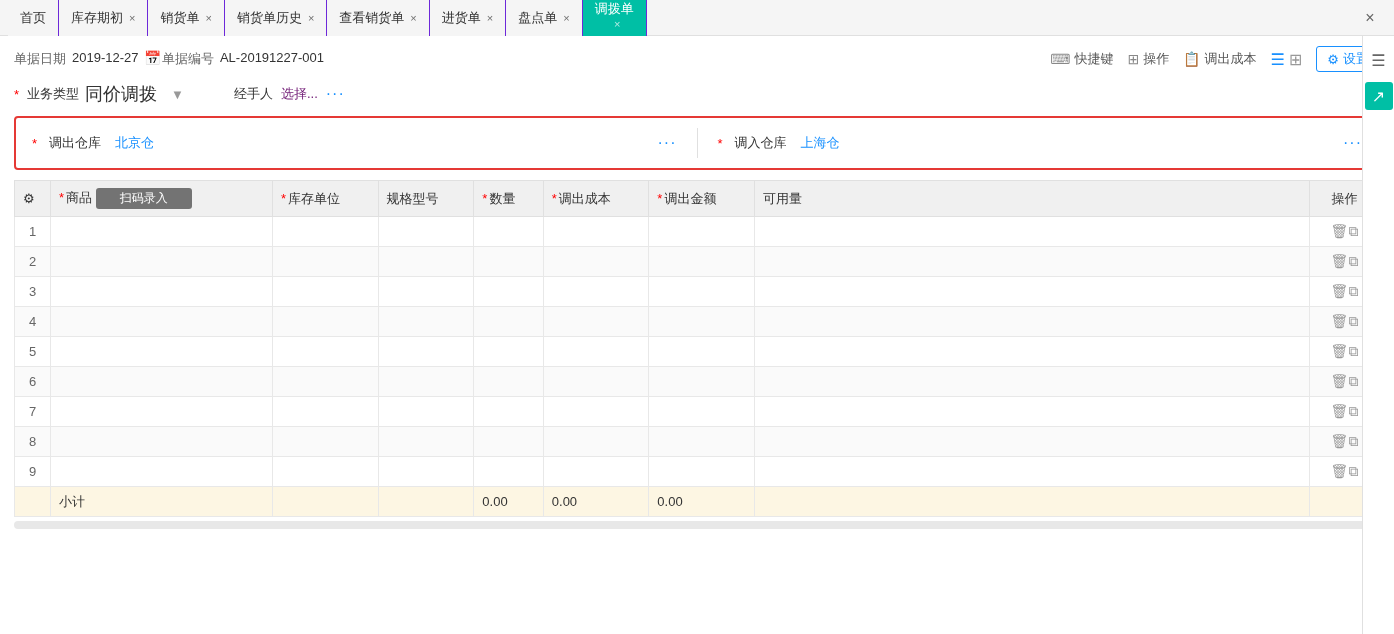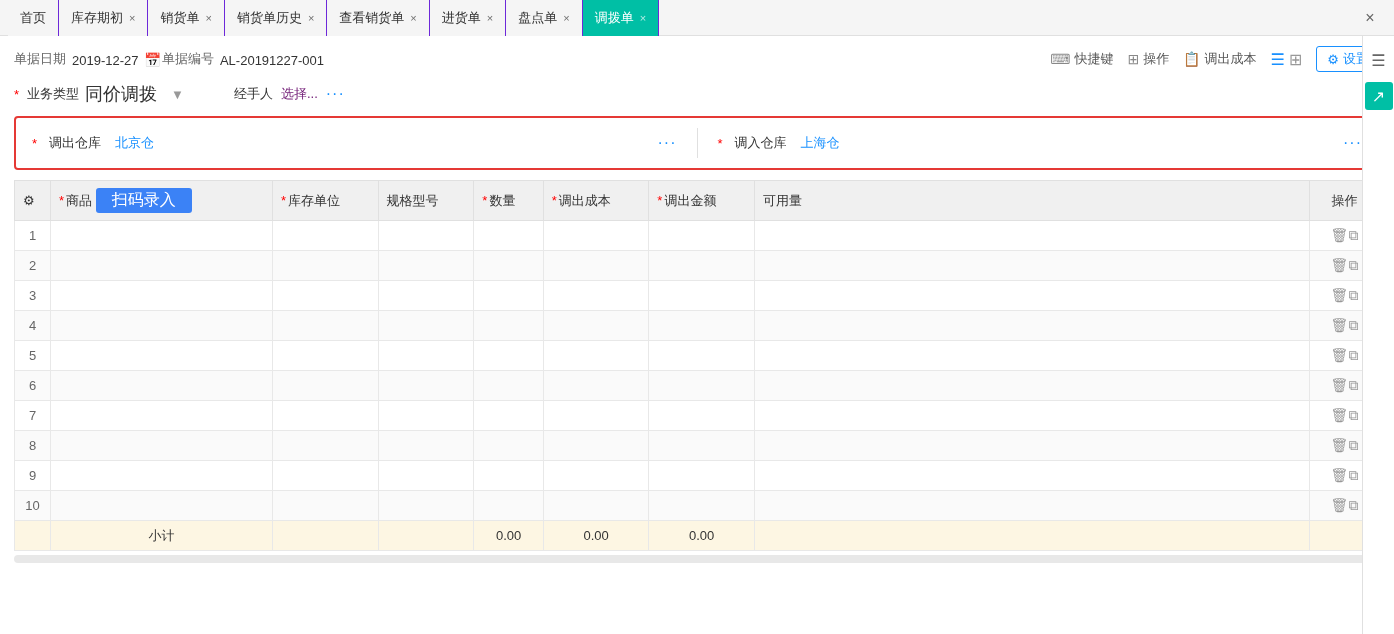--- a/index.html
+++ b/index.html
@@ -22,20 +22,21 @@
       cursor: pointer;
       font-size: 13px;
       color: #333;
       border-right: 1px solid #6d28d9;
       white-space: nowrap;
       background: #f5f5f5;
     }
     .tab-item.active {
       background: #00bfa5;
       color: #fff;
+      flex-direction: column;
     }
     .tab-item .tab-close {
       margin-left: 6px;
       font-size: 11px;
       opacity: 0.7;
       cursor: pointer;
     }
     .tab-item.active .tab-close { color: #fff; }
 
     
@@ -119,21 +120,21 @@
       gap: 4px;
       border: 1px solid #1890ff;
       color: #1890ff;
       padding: 3px 10px;
       border-radius: 3px;
       cursor: pointer;
       font-size: 13px;
     }
     .doc-field {
       display: flex;
-      align-items: flex-end;
+      align-items: flex-start;
       gap: 6px;
       font-size: 13px;
     }
     .doc-label { color: #666; }
     .doc-val { color: #333; }
     .calendar-icon { color: #1890ff; cursor: pointer; font-size: 14px; }
 
     
     .warehouse-box {
       border: 2px solid #e53935;
@@ -171,42 +172,42 @@
       font-weight: normal;
       white-space: nowrap;
     }
     .data-table td {
       border: 1px solid #e8e8e8;
       padding: 5px 8px;
       height: 30px;
       color: #333;
     }
     .data-table tr:nth-child(even) td { background: #fafafa; }
-    .data-table tr:last-child td { background: #fff8e1; text-align: center; }
+    .data-table tr:last-child td { background: #fff8e1; }
     .data-table .row-num {
       text-align: center;
       color: #666;
       width: 36px;
     }
     .data-table .col-action {
       text-align: center;
       width: 70px;
     }
     .data-table .subtotal-row td {
       background: #fdf6e3 !important;
       font-weight: normal;
     }
 
     .scan-btn {
-      background: #3b82f6;
+      background: #737373;
       color: #fff;
       border: none;
       border-radius: 3px;
-      padding: 2px 16px;
-      font-size: 16px;
+      padding: 2px 24px;
+      font-size: 12px;
       cursor: pointer;
       white-space: nowrap;
     }
 
     .th-required { color: red; margin-right: 2px; }
 
     .gear-col {
       width: 36px;
       text-align: center;
     }
@@ -501,31 +502,20 @@
             <td class="row-num">9</td>
             <td></td>
             <td></td>
             <td></td>
             <td></td>
             <td></td>
             <td></td>
             <td></td>
             <td class="col-action"><span class="delete-icon">🗑</span><span class="copy-icon">⧉</span></td>
           </tr>
-        <tr>
-            <td class="row-num">10</td>
-            <td></td>
-            <td></td>
-            <td></td>
-            <td></td>
-            <td></td>
-            <td></td>
-            <td></td>
-            <td class="col-action"><span class="delete-icon">🗑</span><span class="copy-icon">⧉</span></td>
-          </tr>
 
         <tr class="subtotal-row">
           <td></td>
           <td>小计</td>
           <td></td>
           <td></td>
           <td>0.00</td>
           <td>0.00</td>
           <td>0.00</td>
           <td></td>

